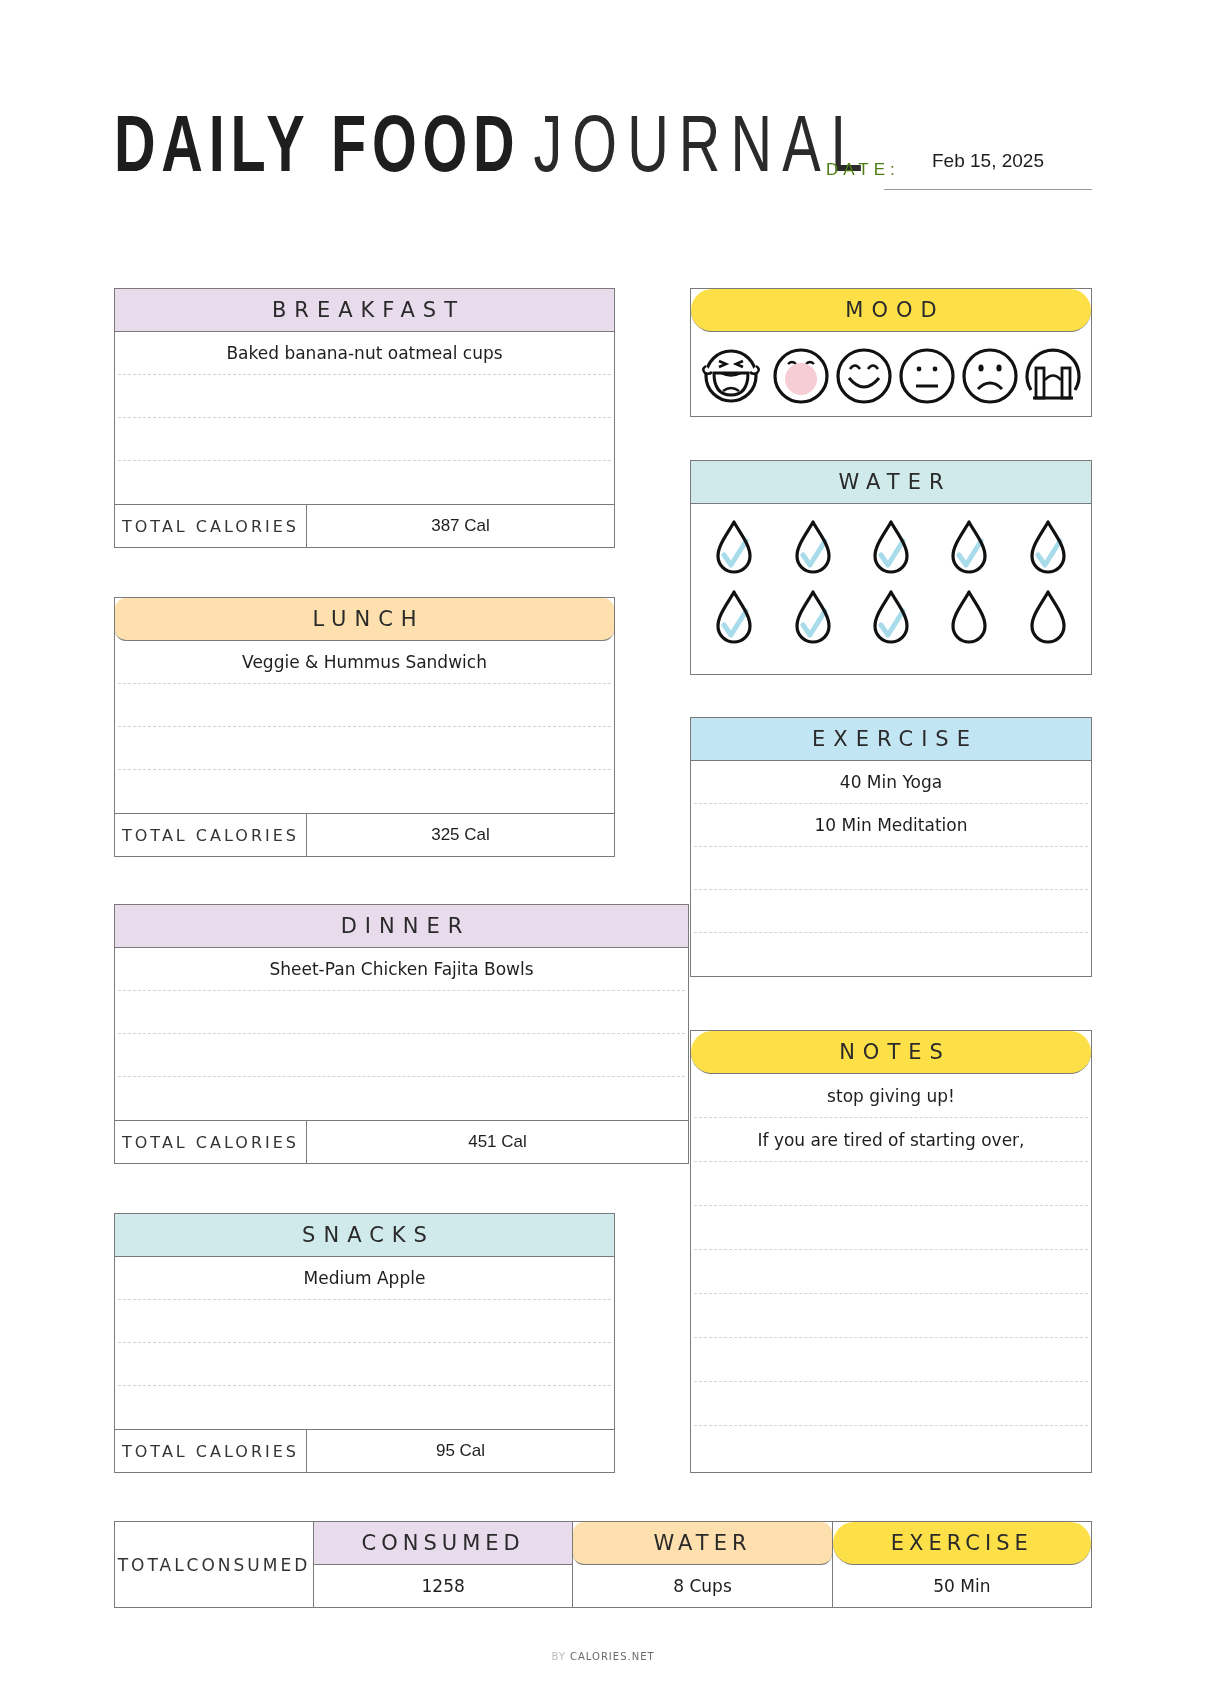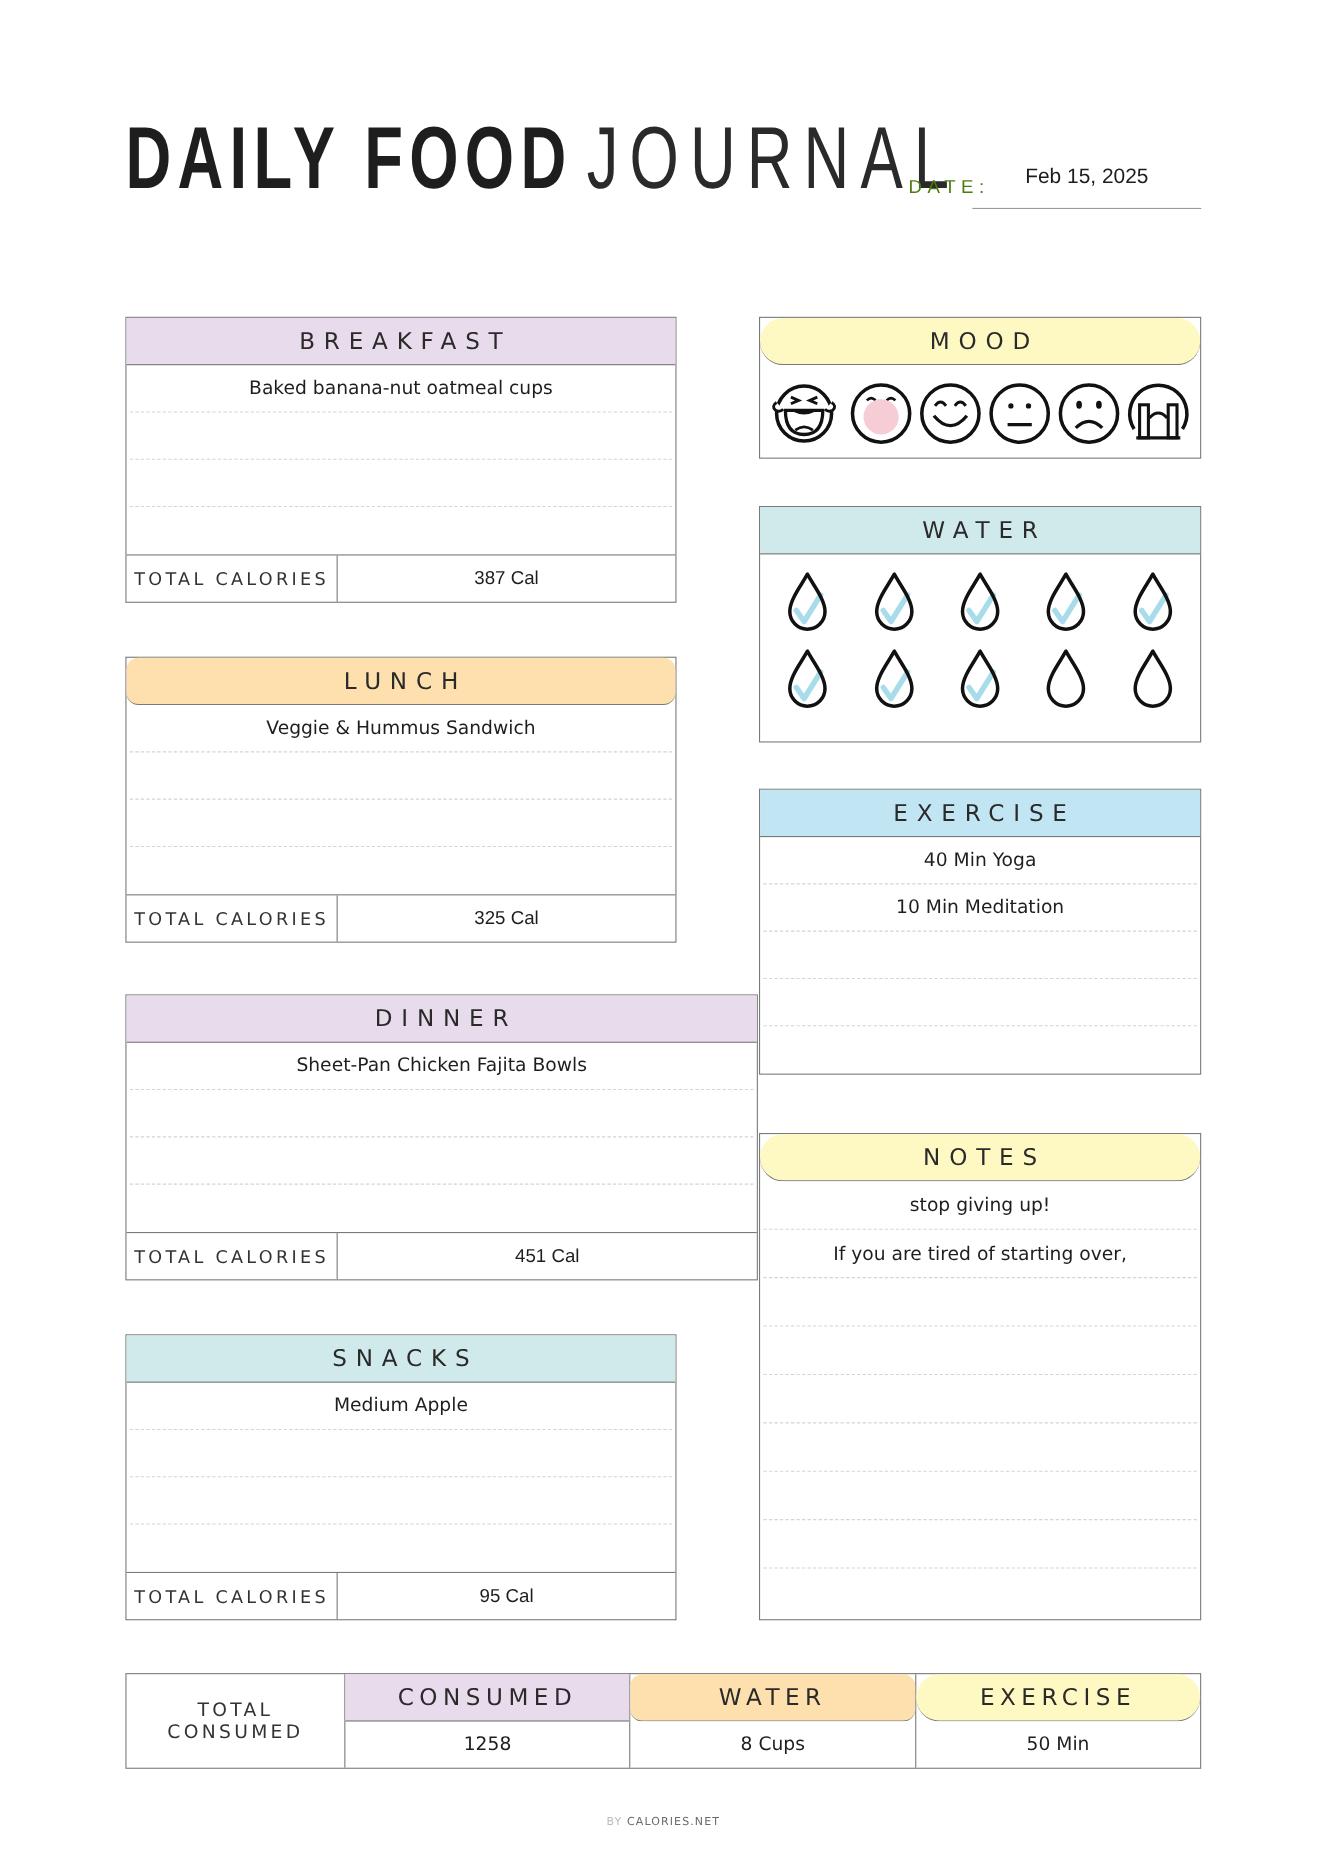--- a/index.html
+++ b/index.html
@@ -27,34 +27,34 @@
   .rows { }
 
   .total-row { display: flex; height: 43px; border-top: 1.5px solid #7a7a7a; }
   .total-label { width: 192px; border-right: 1.5px solid #7a7a7a; display: flex; align-items: center; justify-content: center;
                  font-family: "DejaVu Sans", sans-serif; font-size: 16px; letter-spacing: 3px; color: #333; }
   .total-value { flex: 1; display: flex; align-items: center; justify-content: center; font-family: Liberation Sans, sans-serif; font-size: 17px; color: #1e1e1e; }
 
   .c-purple { background: #e8dbeb; }
   .c-orange { background: #fde0ae; border-radius: 11px; }
   .c-teal { background: #d0e9eb; }
-  .c-pink { background: #fef9c3; border-radius: 21px; }
+  .c-pink { background: #fde047; border-radius: 21px; }
   .c-blue { background: #c1e5f3; }
 
   
   .mood-faces { position: relative; height: 85px; }
   .face { position: absolute; top: 12px; width: 60px; height: 60px; }
 
   
   .water-area { position: relative; height: 170px; }
   .drop { position: absolute; width: 40px; height: 56px; }
 
   
   .summary { position: absolute; left: 114px; top: 1521px; width: 978px; height: 87px; border: 1.5px solid #7a7a7a; display: flex; }
-  .sum-label { width: 199px; border-right: 1.5px solid #7a7a7a; display: flex; flex-direction: column; align-items: center; justify-content: center;
+  .sum-label { width: 199px; border-right: 1.5px solid #7a7a7a; display: flex; flex-direction: row; align-items: center; justify-content: center;
                font-family: "DejaVu Sans", sans-serif; font-size: 17px; letter-spacing: 3px; color: #333; line-height: 20px; }
   .sum-col { flex: 1; display: flex; flex-direction: column; border-right: 1px solid #7a7a7a; }
   .sum-col:last-child { border-right: none; }
   .sum-head { height: 43px; border-bottom: 1px solid #7a7a7a; display: flex; align-items: center; justify-content: center;
               font-family: "DejaVu Sans", sans-serif; font-size: 21px; letter-spacing: 5px; color: #2a2a2a; }
   .sum-val { flex: 1; display: flex; align-items: center; justify-content: center; font-family: "DejaVu Sans", sans-serif; font-size: 17px; color: #1e1e1e; }
 
   .footer { position: absolute; left: 0; width: 1206px; top: 1651px; text-align: center; font-family: "DejaVu Sans", sans-serif; font-size: 10px; letter-spacing: 1px; }
   .footer .by { color: #bcbcbc; }
   .footer .brand { color: #6a6a6a; }

